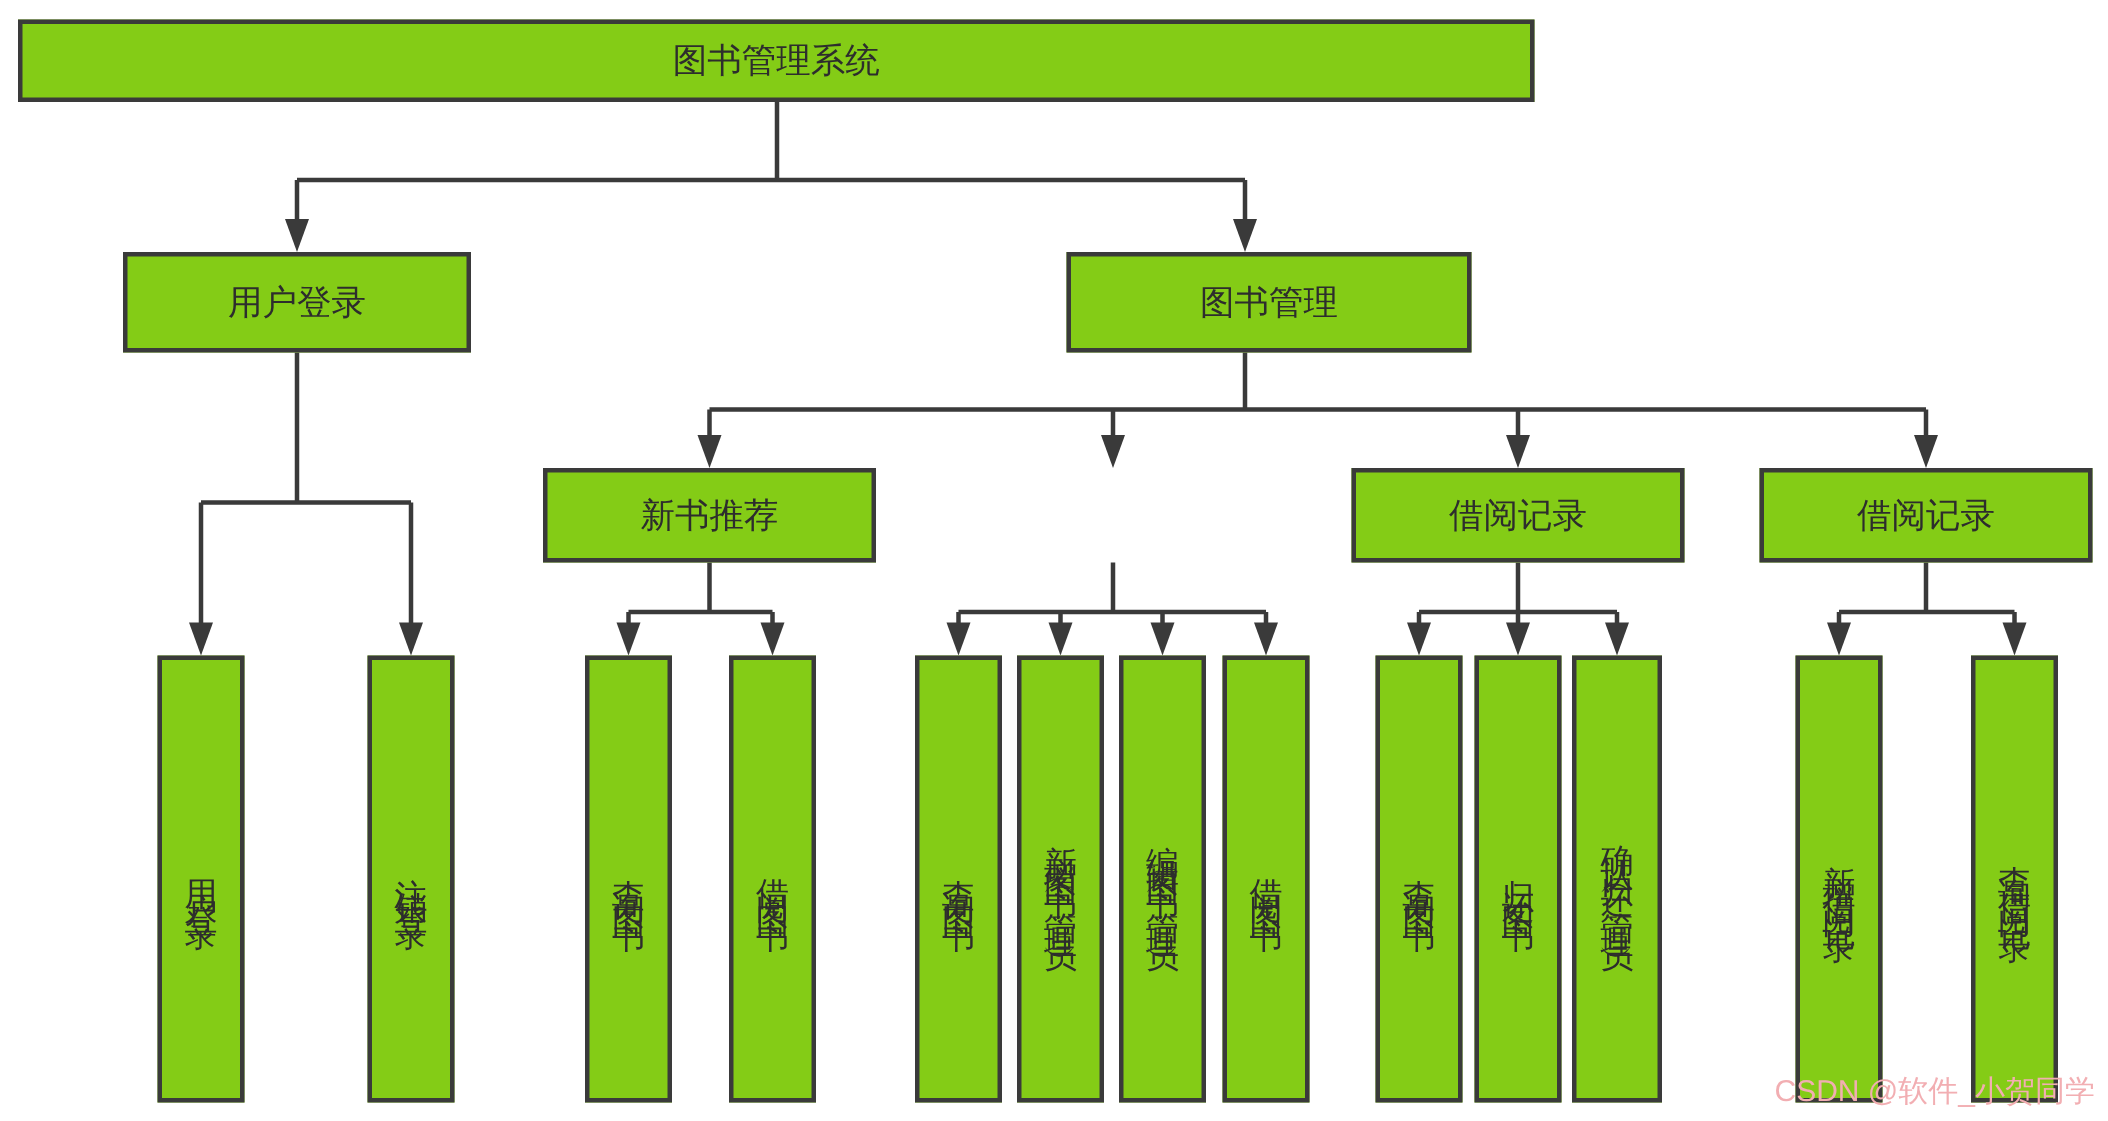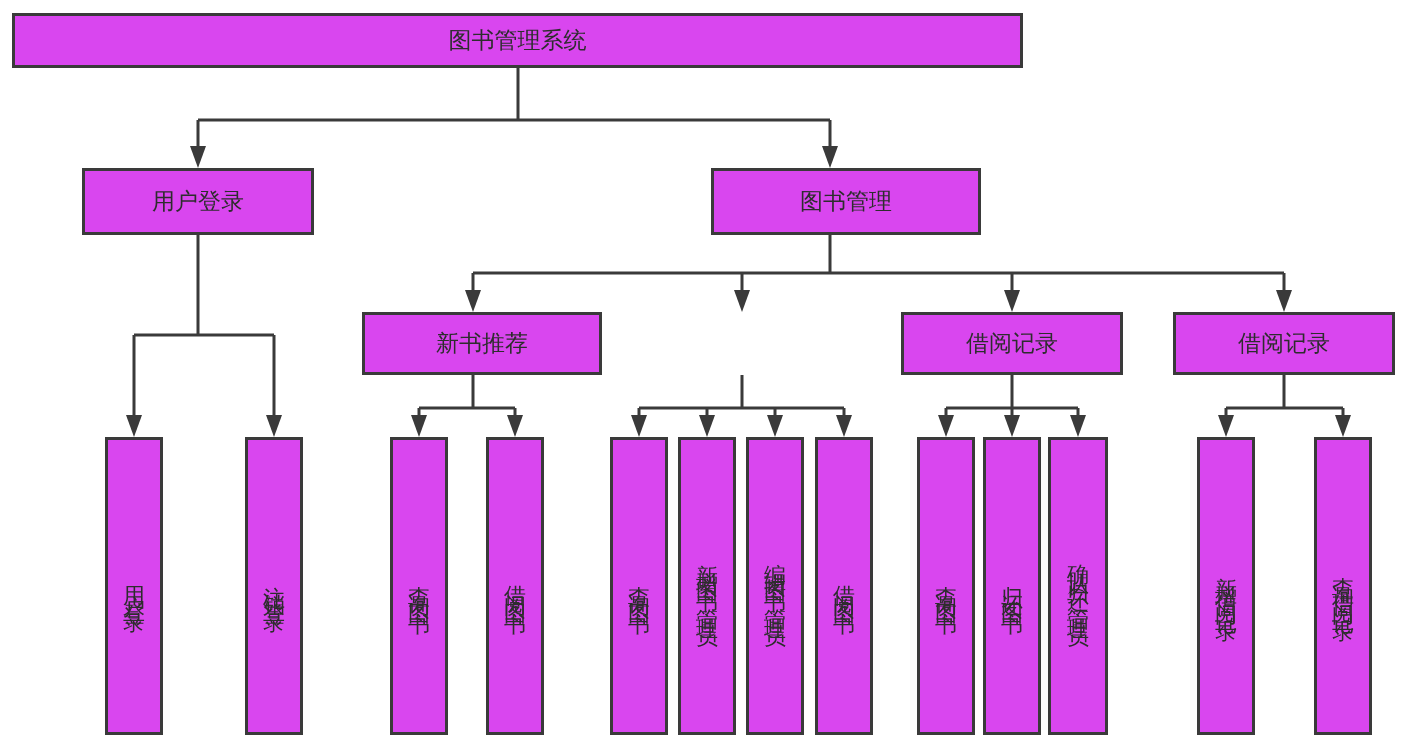--- a/index.html
+++ b/index.html
@@ -2,21 +2,21 @@
 <html><head>
 <meta charset="utf-8">
 <style>
   html,body{margin:0;padding:0;background:#fff;}
   .canvas{
     position:relative;width:1405px;height:747px;background:#ffffff;
     font-family:"Liberation Sans", sans-serif;overflow:hidden;
   }
   .connectors{position:absolute;left:0;top:0;width:1405px;height:747px;z-index:1;}
   .box{
-    position:absolute;box-sizing:border-box;border:3px solid #3a3a3a;background:#d946ef;
+    position:absolute;box-sizing:border-box;border:3px solid #3a3a3a;background:#84cc16;
     display:flex;align-items:center;justify-content:center;z-index:2;
   }
   .lbl{font-size:23px;color:#2d2d2d;white-space:nowrap;}
   .box.v .lbl{
     writing-mode:vertical-rl;text-orientation:mixed;
     font-size:22px;letter-spacing:9px;line-height:1;
   }
   .watermark{
     position:absolute;left:1183px;top:714px;z-index:5;
     font-size:20px;color:#f2aeb2;white-space:nowrap;
@@ -70,21 +70,21 @@
     <span class="lbl">图书管理系统</span>
   </div>
 
   <div class="box h" style="left:82px;top:168px;width:232px;height:67px">
     <span class="lbl">用户登录</span>
   </div>
   <div class="box h" style="left:711px;top:168px;width:270px;height:67px">
     <span class="lbl">图书管理</span>
   </div>
 
-  <div class="box h" style="left:362px;top:312px;width:240px;height:63px">
+  <div class="box h" style="left:362px;top:312px;width:222px;height:63px">
     <span class="lbl">新书推荐</span>
   </div>
   <div class="box h" style="left:901px;top:312px;width:222px;height:63px">
     <span class="lbl">借阅记录</span>
   </div>
   <div class="box h" style="left:1173px;top:312px;width:222px;height:63px">
     <span class="lbl">借阅记录</span>
   </div>
 
   <div class="box v" style="left:105px;top:437px;width:58px;height:298px">
@@ -124,14 +124,15 @@
     <span class="lbl">确认归还（管理员）</span>
   </div>
 
   <div class="box v" style="left:1197px;top:437px;width:58px;height:298px">
     <span class="lbl">新增借阅记录</span>
   </div>
   <div class="box v" style="left:1314px;top:437px;width:58px;height:298px">
     <span class="lbl">查询借阅记录</span>
   </div>
 
+  <div class="watermark">CSDN @软件_小贺同学</div>
 
 </div>
 
 </body></html>

